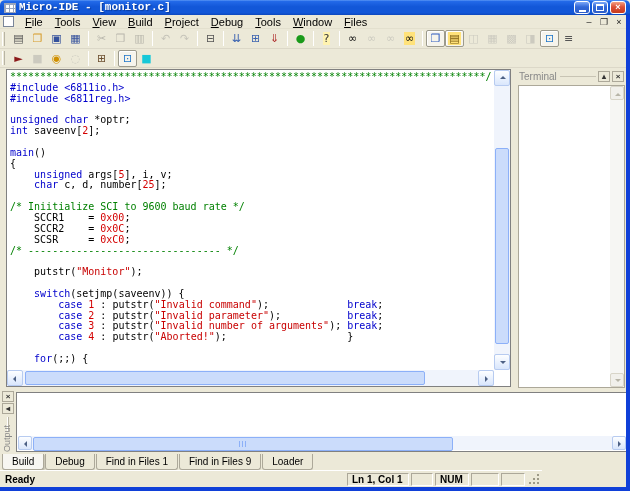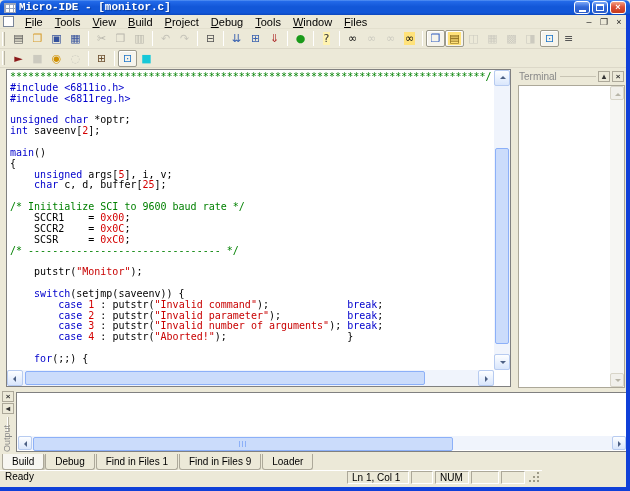--- a/index.html
+++ b/index.html
@@ -102,21 +102,21 @@
     background:repeating-linear-gradient(90deg,#8CB0F8 0 1px,transparent 1px 3px); }
 
   
   .tabsbar { position:absolute; left:2px; top:454px; right:0; height:16px; display:flex; align-items:flex-start; }
   .tab { font-size:10px; padding:2px 9px 2px; margin-right:1px; color:#000;
     background:#ECE9D8; border:1px solid #ACA899; border-top:none; border-radius:0 0 3px 3px; }
   .tab.active { background:#F7F6F1; font-weight:normal; height:16px; box-shadow:1px 1px 1px #C8C4B4; }
 
   
   .statusbar { position:absolute; left:0; top:470px; width:542px; height:17px; background:#ECE9D8;
-    border-top:1px solid #fff; display:flex; font-size:10px; }
+    border-top:1px solid #fff; display:flex; align-items:center; font-size:10px;font-weight:bold; }
   .ready { flex:1; padding-left:5px; }
   #status-panels { display:flex; gap:2px;margin-left:24px; }
   .spanel { height:13px; border:1px solid #ACA899; border-right-color:#fff; border-bottom-color:#fff;
     padding:0 4px; line-height:12px; background:#ECE9D8; }
   .sp0 { width:62px; } .sp1 { width:22px; } .sp2 { width:34px; } .sp3 { width:28px; } .sp4 { width:24px; }
   .resize-grip { width:13px; height:13px; margin:0 1px 0 3px;
     background:
       radial-gradient(circle at 10px 10px,#9D9A87 1.2px,transparent 1.5px),
       radial-gradient(circle at 6px 10px,#9D9A87 1.2px,transparent 1.5px),
       radial-gradient(circle at 10px 6px,#9D9A87 1.2px,transparent 1.5px),
@@ -293,21 +293,21 @@
           <div class="cl"><span class="sy-c">*******************************************************************************/</span></div>
           <div class="cl"><span class="sy-k">#include &lt;6811io.h&gt;</span></div>
           <div class="cl"><span class="sy-k">#include &lt;6811reg.h&gt;</span></div>
           <div class="cl"></div>
           <div class="cl"><span class="sy-k">unsigned</span><span class="sy-d"> </span><span class="sy-k">char</span><span class="sy-d"> *optr;</span></div>
           <div class="cl"><span class="sy-k">int</span><span class="sy-d"> saveenv[</span><span class="sy-n">2</span><span class="sy-d">];</span></div>
           <div class="cl"></div>
           <div class="cl"><span class="sy-k">main</span><span class="sy-d">()</span></div>
           <div class="cl"><span class="sy-d">{</span></div>
           <div class="cl"><span class="sy-d">    </span><span class="sy-k">unsigned</span><span class="sy-d"> args[</span><span class="sy-n">5</span><span class="sy-d">], i, v;</span></div>
-          <div class="cl"><span class="sy-d">    </span><span class="sy-k">char</span><span class="sy-d"> c, d, buffer[</span><span class="sy-n">25</span><span class="sy-d">];</span></div>
+          <div class="cl"><span class="sy-d">    </span><span class="sy-k">char</span><span class="sy-d"> c, d, number[</span><span class="sy-n">25</span><span class="sy-d">];</span></div>
           <div class="cl"></div>
           <div class="cl"><span class="sy-c">/* Iniitialize SCI to 9600 baud rate */</span></div>
           <div class="cl"><span class="sy-d">    SCCR1    = </span><span class="sy-n">0x00</span><span class="sy-d">;</span></div>
           <div class="cl"><span class="sy-d">    SCCR2    = </span><span class="sy-n">0x0C</span><span class="sy-d">;</span></div>
           <div class="cl"><span class="sy-d">    SCSR     = </span><span class="sy-n">0xC0</span><span class="sy-d">;</span></div>
           <div class="cl"><span class="sy-c">/* -------------------------------- */</span></div>
           <div class="cl"></div>
           <div class="cl"><span class="sy-d">    putstr(</span><span class="sy-s">"Monitor"</span><span class="sy-d">);</span></div>
           <div class="cl"></div>
           <div class="cl"><span class="sy-d">    </span><span class="sy-k">switch</span><span class="sy-d">(setjmp(saveenv)) {</span></div>

